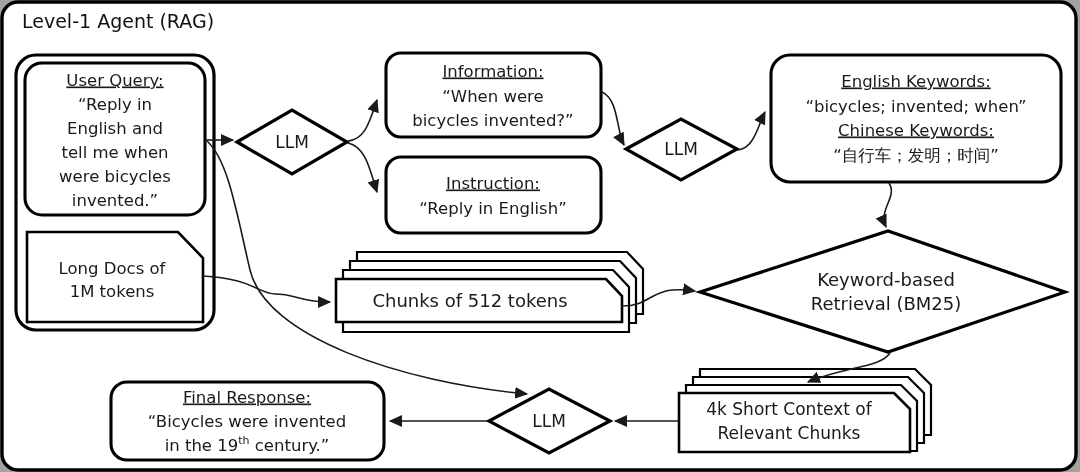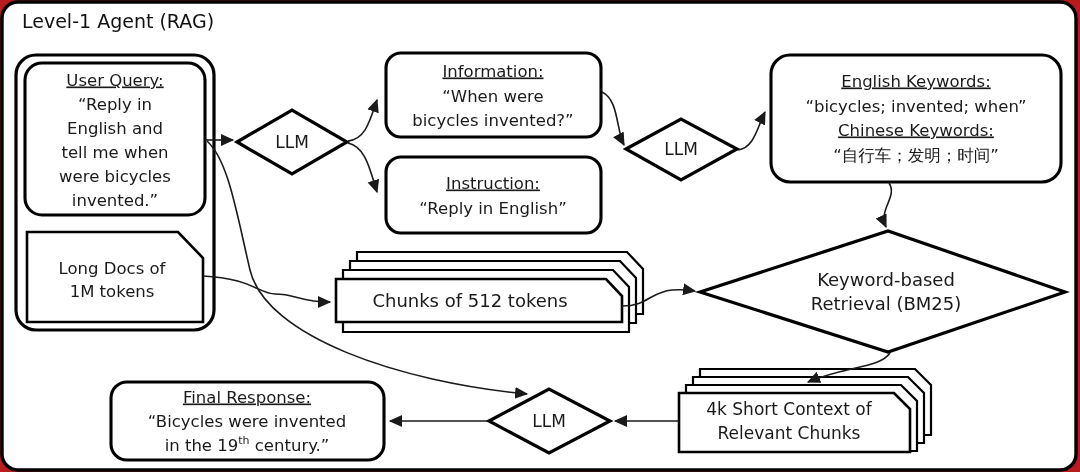--- a/index.html
+++ b/index.html
@@ -7,21 +7,21 @@
     padding: 0;
     background: #ffffff;
   }
   body {
     font-family: "DejaVu Sans", "Liberation Sans", sans-serif;
   }
   #canvas {
     position: relative;
     width: 1080px;
     height: 472px;
-    background: #b91c1c;
+    background: #a3a3a3;
     overflow: hidden;
   }
   svg#diagram {
     position: absolute;
     top: 0;
     left: 0;
     width: 1080px;
     height: 472px;
   }
   .node-text {

